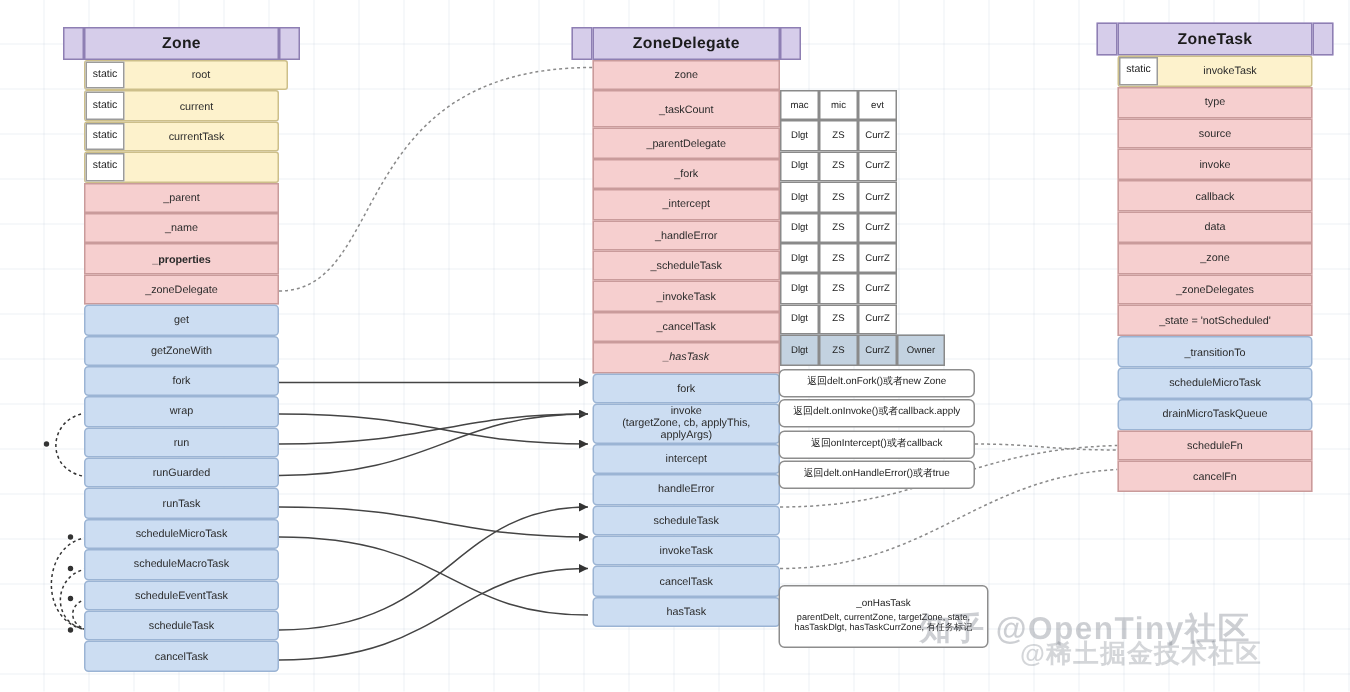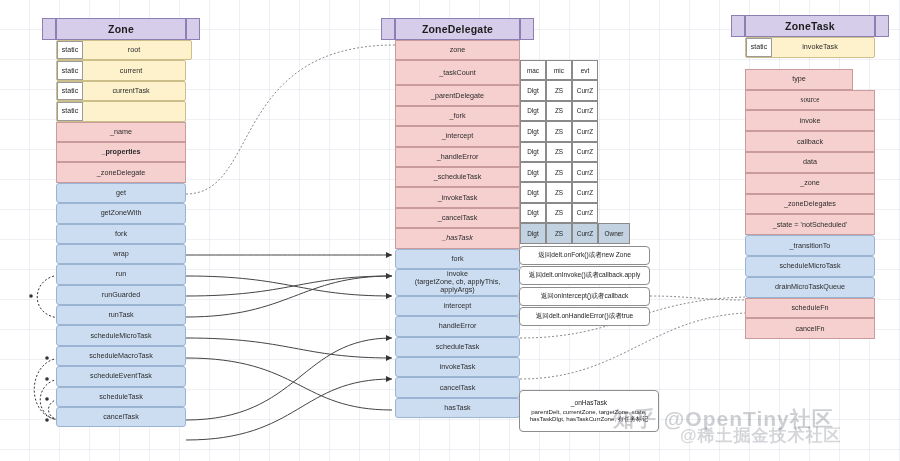--- a/index.html
+++ b/index.html
@@ -143,20 +143,23 @@
       </div>
       <div class="row stat" style="height: 20.4px; width: 130px;">
         <div class="statbadge" style="width: 26px;">static</div>
         <span style="white-space: pre-line; padding: 0px 0px 0px 20px;">currentTask</span>
       </div>
       <div class="row stat" style="height: 20.4px; width: 130px;">
         <div class="statbadge" style="width: 26px;">static</div>
         <span style="white-space: pre-line; padding: 0px 0px 0px 20px; margin-top: 46px;">__loadPatch</span>
       </div>
       <div class="row attr" style="height: 20.4px; width: 130px;">
+        <span style="white-space: pre-line; padding: 0px 2px;">_parent</span>
+      </div>
+      <div class="row attr" style="height: 20.4px; width: 130px;">
         <span style="white-space: pre-line; padding: 0px 2px;">_name</span>
       </div>
       <div class="row attr" style="height: 20.4px; width: 130px;">
         <span style="white-space: pre-line; padding: 0px 2px; font-weight: bold;">_properties</span>
       </div>
       <div class="row attr" style="height: 20.4px; width: 130px;">
         <span style="white-space: pre-line; padding: 0px 2px;">_zoneDelegate</span>
       </div>
       <div class="row meth" style="height: 20.4px; width: 130px;">
         <span style="white-space: pre-line; padding: 0px 2px;">get</span>
@@ -256,25 +259,25 @@
       </div>
     </div>
     <div class="tbl" style="left: 745px; top: 15px; width: 130px;">
       <div class="title" style="height: 22px; width: 130px;">ZoneTask</div>
       <div class="hdr-side" style="left: -14px; height: 22px; top: 0px;"></div>
       <div class="hdr-side" style="left: 130px; height: 22px; top: 0px;"></div>
       <div class="row stat" style="height: 20.8px; width: 130px;">
         <div class="statbadge" style="width: 26px;">static</div>
         <span style="white-space: pre-line; padding: 0px 0px 0px 20px;">invokeTask</span>
       </div>
-      <div class="row attr" style="height: 20.8px; width: 108px; margin-top: 11px;">
+      <div class="row attr" style="height: 20.8px; width: 130px;">
         <span style="white-space: pre-line; padding: 0px 2px;">type</span>
       </div>
       <div class="row attr" style="height: 20.8px; width: 130px;">
-        <span style="white-space: pre-line; padding: 0px 2px; font-family: Liberation Serif, serif;">source</span>
+        <span style="white-space: pre-line; padding: 0px 2px;">source</span>
       </div>
       <div class="row attr" style="height: 20.8px; width: 130px;">
         <span style="white-space: pre-line; padding: 0px 2px;">invoke</span>
       </div>
       <div class="row attr" style="height: 20.8px; width: 130px;">
         <span style="white-space: pre-line; padding: 0px 2px;">callback</span>
       </div>
       <div class="row attr" style="height: 20.8px; width: 130px;">
         <span style="white-space: pre-line; padding: 0px 2px;">data</span>
       </div>

